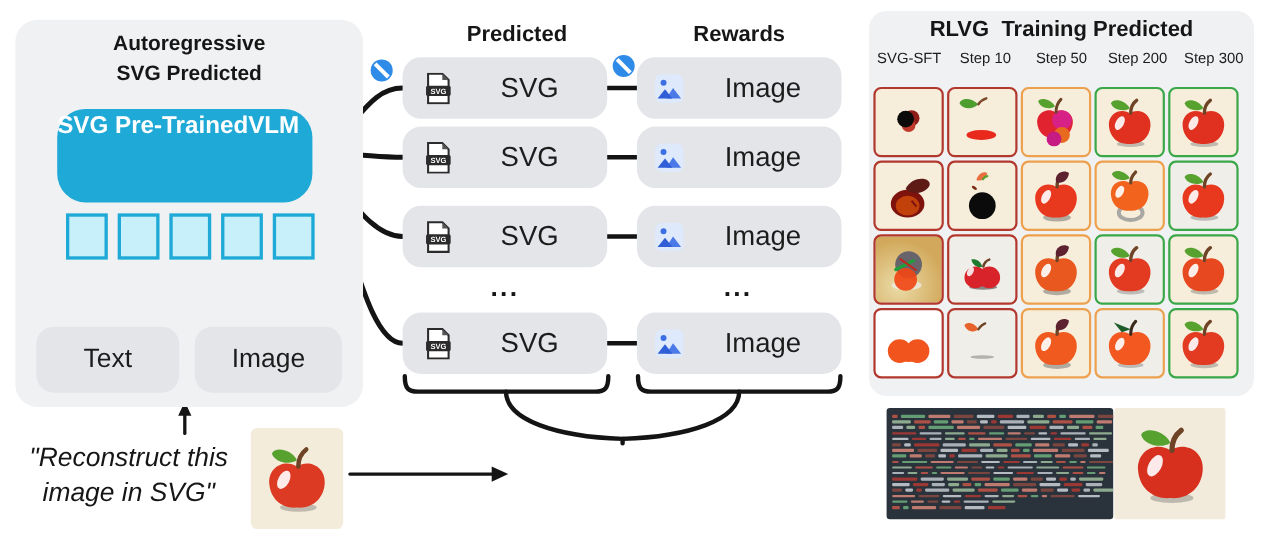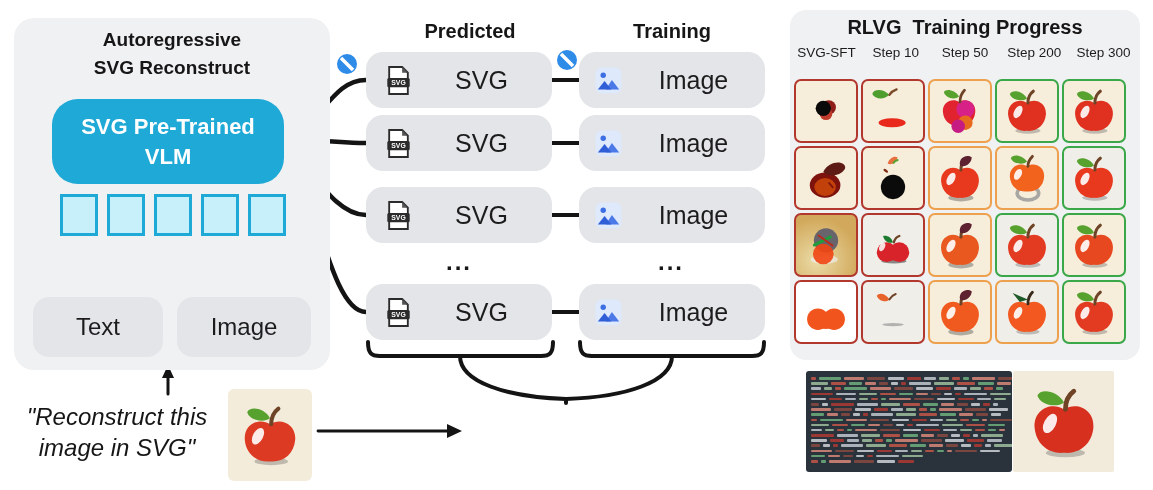--- a/index.html
+++ b/index.html
@@ -3,21 +3,21 @@
 <meta charset="utf-8">
 <style>
   html,body{margin:0;padding:0;background:#fff;}
   #stage{position:relative;width:1153px;height:490px;background:#fff;overflow:hidden;
          font-family:"Liberation Sans",sans-serif;color:#161616;}
   .abs{position:absolute;}
   .panel{background:#F0F1F3;border-radius:20px;}
   
   .lp-title{left:14px;top:26px;width:316px;text-align:center;font-weight:bold;font-size:19px;line-height:28px;}
   .vlm{left:52px;top:99px;width:232px;height:85px;background:#1FA9D6;border-radius:26px;
-       display:flex;flex-direction:column;justify-content:center;text-align:center;
+       display:flex;flex-direction:row;justify-content:flex-start;text-align:center;
        color:#fff;font-weight:bold;font-size:22px;line-height:30px;}
   .tokens{left:60px;top:194px;width:226px;display:flex;gap:9px;}
   .token{width:36px;height:36px;background:#C8F0FA;border:3px solid #1FA9D6;}
   .io-box{top:297px;height:60px;background:#E3E5E9;border-radius:16px;display:flex;
           align-items:center;justify-content:center;font-size:24px;color:#1c1c1c;}
   
   .col-header{top:20px;width:140px;text-align:center;font-weight:bold;font-size:20px;}
   .mid-box{width:186px;height:56px;background:#E3E5E9;border-radius:17px;display:flex;align-items:center;}
   .mid-box .lbl{flex:1;text-align:center;font-size:25px;color:#1c1c1c;}
   .svg-ico{width:25px;height:29px;margin-left:20px;flex:0 0 auto;}
@@ -186,21 +186,21 @@
     <g fill="#141414">
       <polygon points="462,431 447,424 447,438"></polygon>
       <polygon points="168,365 162,378 174,378"></polygon>
       <polygon points="1134,69 1117,62.5 1117,75.5"></polygon>
     </g>
   </svg>
 
   <div class="abs panel" style="left:14px;top:18px;width:316px;height:352px;"></div>
   <div class="abs lp-title">
     <div>Autoregressive</div>
-    <div>SVG Reconstruct</div>
+    <div>SVG Predicted</div>
   </div>
   <div class="abs vlm">
     <div>SVG Pre-Trained</div>
     <div>VLM</div>
   </div>
   <div class="abs tokens">
     <div class="token"></div>
     <div class="token"></div>
     <div class="token"></div>
     <div class="token"></div>
@@ -216,21 +216,21 @@
     <div>"Reconstruct this</div>
     <div>image in SVG"</div>
   </div>
   <div class="abs apple-card" style="left:228px;top:389px;width:84px;height:92px;">
     <svg width="72" height="72" viewBox="0 0 60 60" style="color:#DD3A24">
         <use href="#g-apple"></use>
       </svg>
   </div>
 
   <div class="abs col-header" style="left:400px;">Predicted</div>
-  <div class="abs col-header" style="left:602px;">Training</div>
+  <div class="abs col-header" style="left:602px;">Rewards</div>
 
   <div class="abs mid-box" style="left:366px;top:52px;">
     <svg class="svg-ico" viewBox="0 0 24 28">
         <use href="#ico-svg-file"></use>
       </svg>
     <span class="lbl">SVG</span>
   </div>
   <div class="abs mid-box" style="left:366px;top:115px;">
     <svg class="svg-ico" viewBox="0 0 24 28">
         <use href="#ico-svg-file"></use>
@@ -280,21 +280,21 @@
 
   <svg class="abs" style="left:336px;top:53px;" width="22" height="22" viewBox="0 0 22 22">
       <use href="#ico-ban"></use>
     </svg>
   <svg class="abs" style="left:556px;top:49px;" width="22" height="22" viewBox="0 0 22 22">
       <use href="#ico-ban"></use>
     </svg>
 
 
   <div class="abs panel" style="left:790px;top:10px;width:350px;height:350px;border-radius:16px;"></div>
-  <div class="abs rp-title">RLVG  Training Progress</div>
+  <div class="abs rp-title">RLVG  Training Predicted</div>
   <div class="abs rp-headers">
     <span>SVG-SFT</span>
     <span>Step 10</span>
     <span>Step 50</span>
     <span>Step 200</span>
     <span>Step 300</span>
   </div>
   <div class="abs" id="progress-grid">
       <div class="cell" style="border-color: rgb(178, 56, 46); background: rgb(246, 237, 219);">
         <svg viewBox="0 0 60 60" class="cell-art" style="color: rgb(192, 58, 43);">

